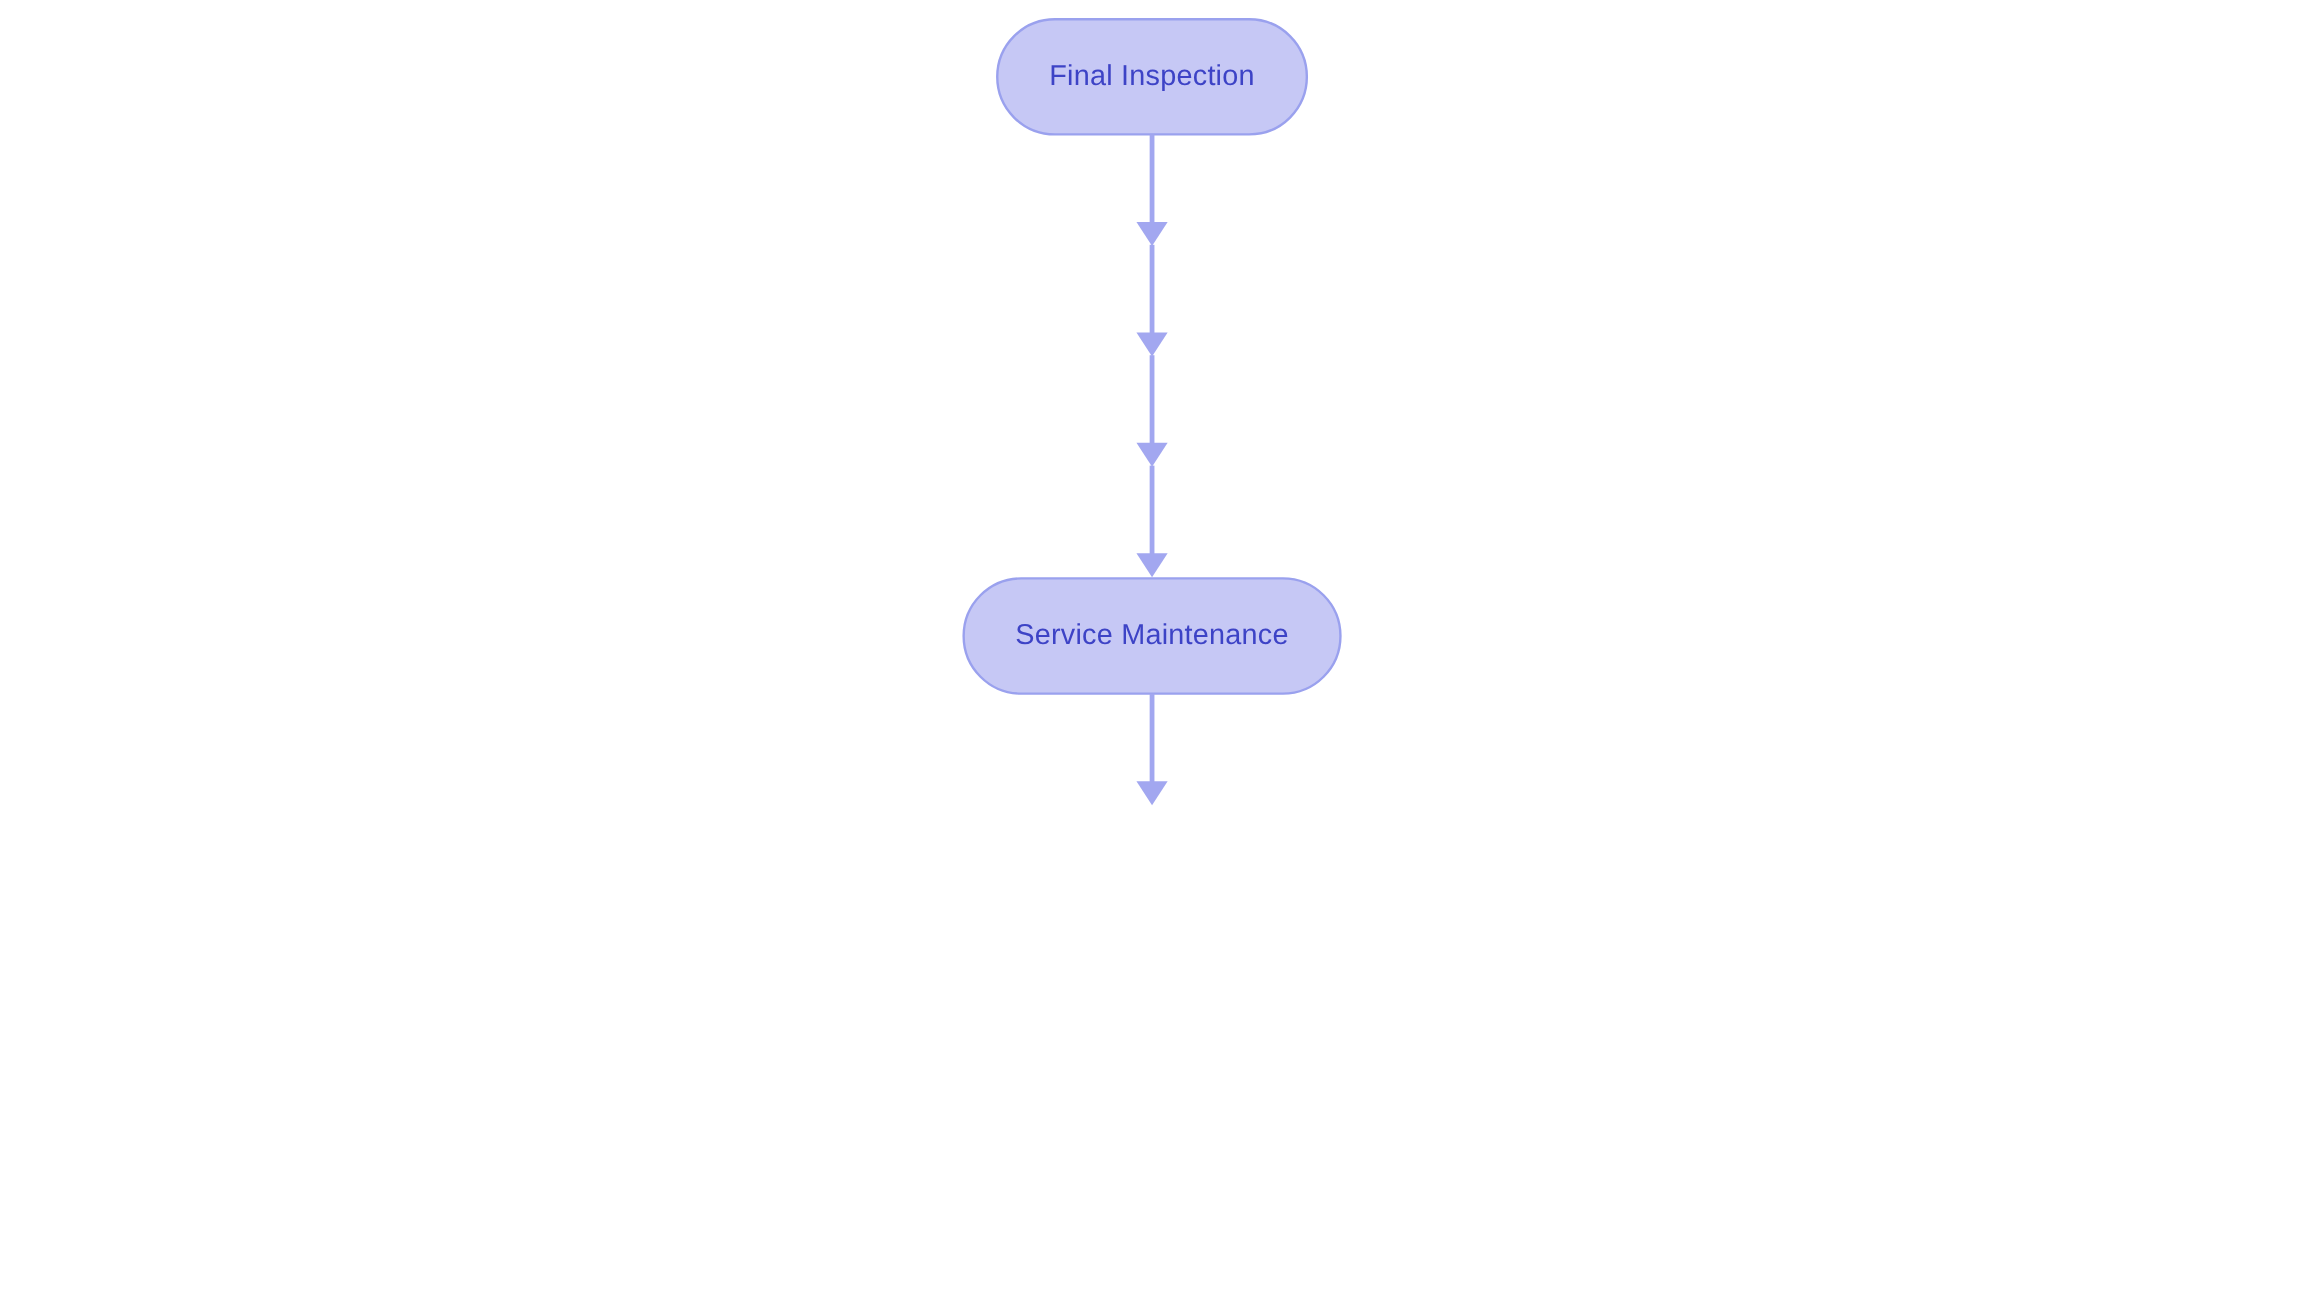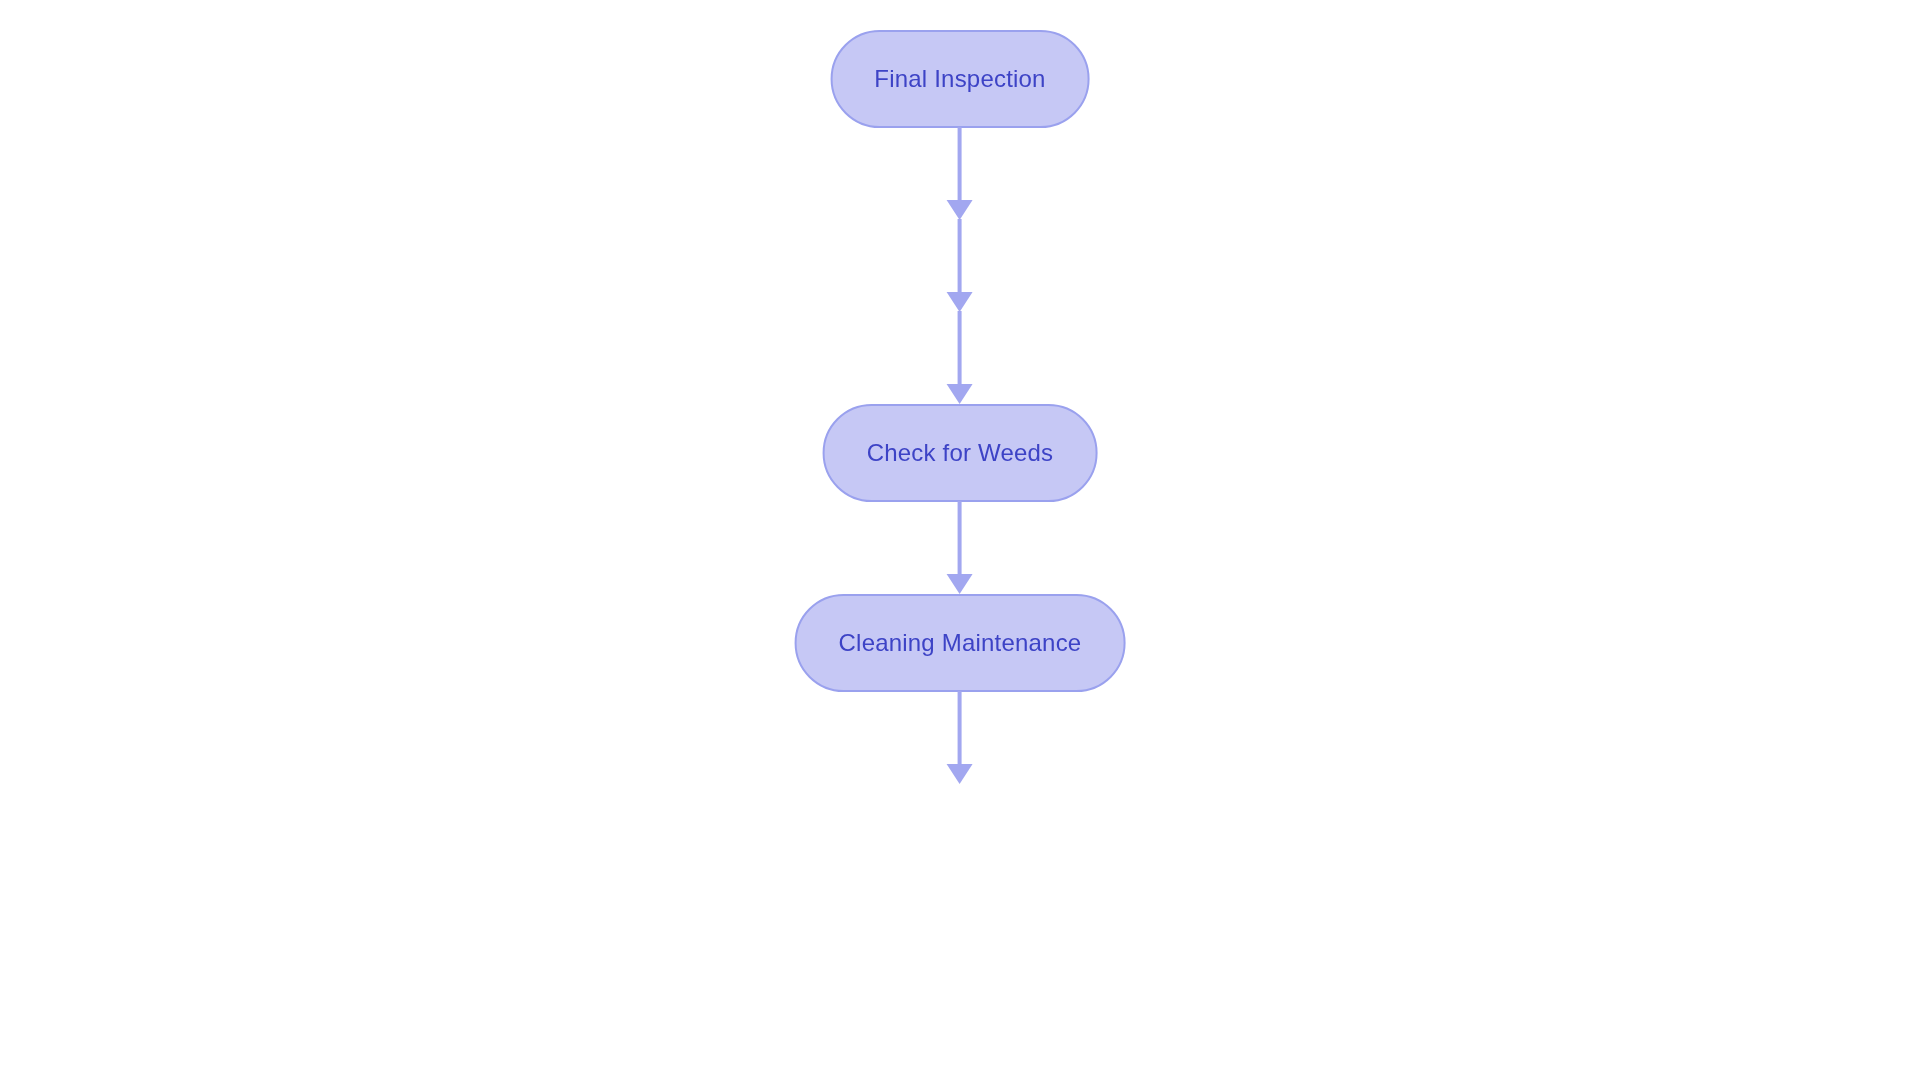--- a/index.html
+++ b/index.html
@@ -13,21 +13,21 @@
   html, body {
     width: 1920px;
     height: 1083px;
     background: var(--background);
     overflow: hidden;
     font-family: "Liberation Sans", "DejaVu Sans", sans-serif;
   }
   .flowchart {
     position: absolute;
     left: 50%;
-    top: 30px;
+    top: 15px;
     transform: translateX(-50%);
     display: flex;
     flex-direction: column;
     align-items: center;
   }
   .flow-node {
     height: 98px;
     min-width: 240px;
     padding: 0 42px;
     display: flex;
@@ -88,31 +88,28 @@
     <div class="connector-line"></div>
     <div class="connector-arrowhead"></div>
   </div>
 
 
   <div class="flow-connector">
     <div class="connector-line"></div>
     <div class="connector-arrowhead"></div>
   </div>
 
-  <div class="flow-node">
-    <span>Check for Weeds</span>
-  </div>
 
   <div class="flow-connector">
     <div class="connector-line"></div>
     <div class="connector-arrowhead"></div>
   </div>
 
   <div class="flow-node">
-    <span>Cleaning Maintenance</span>
+    <span>Service Maintenance</span>
   </div>
 
   <div class="flow-connector">
     <div class="connector-line"></div>
     <div class="connector-arrowhead"></div>
   </div>
 
 
 </div>
 

